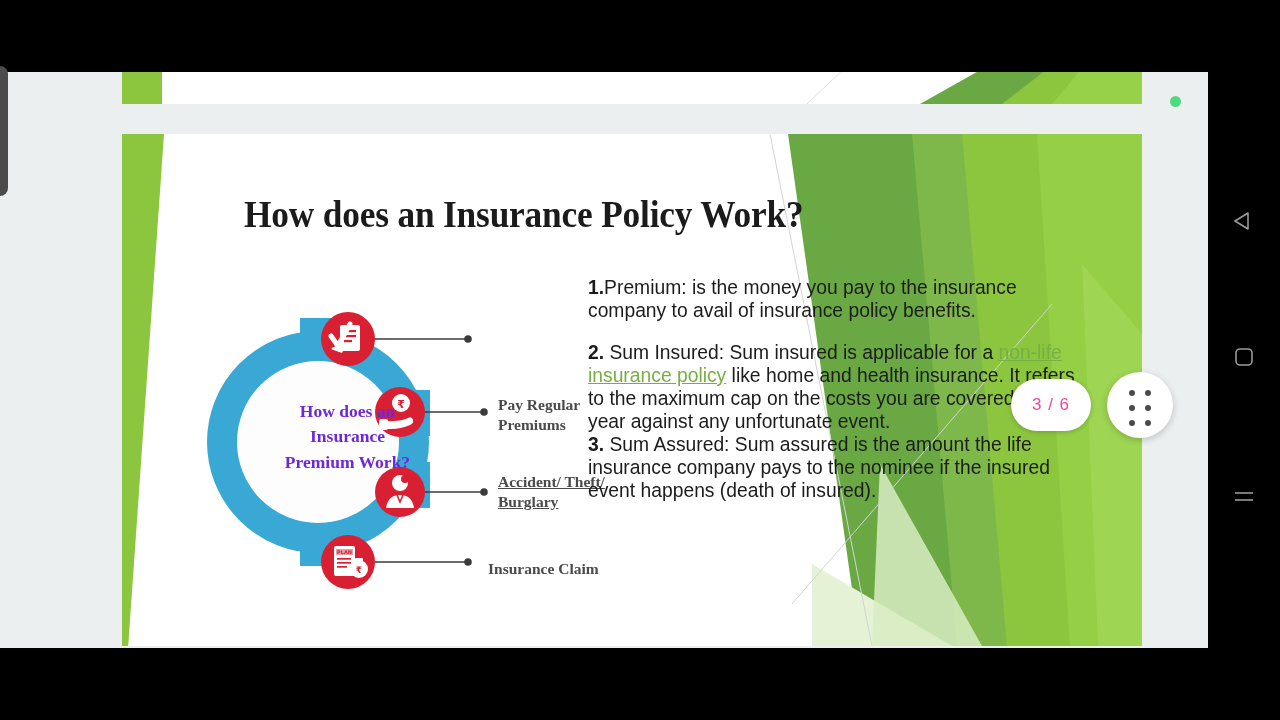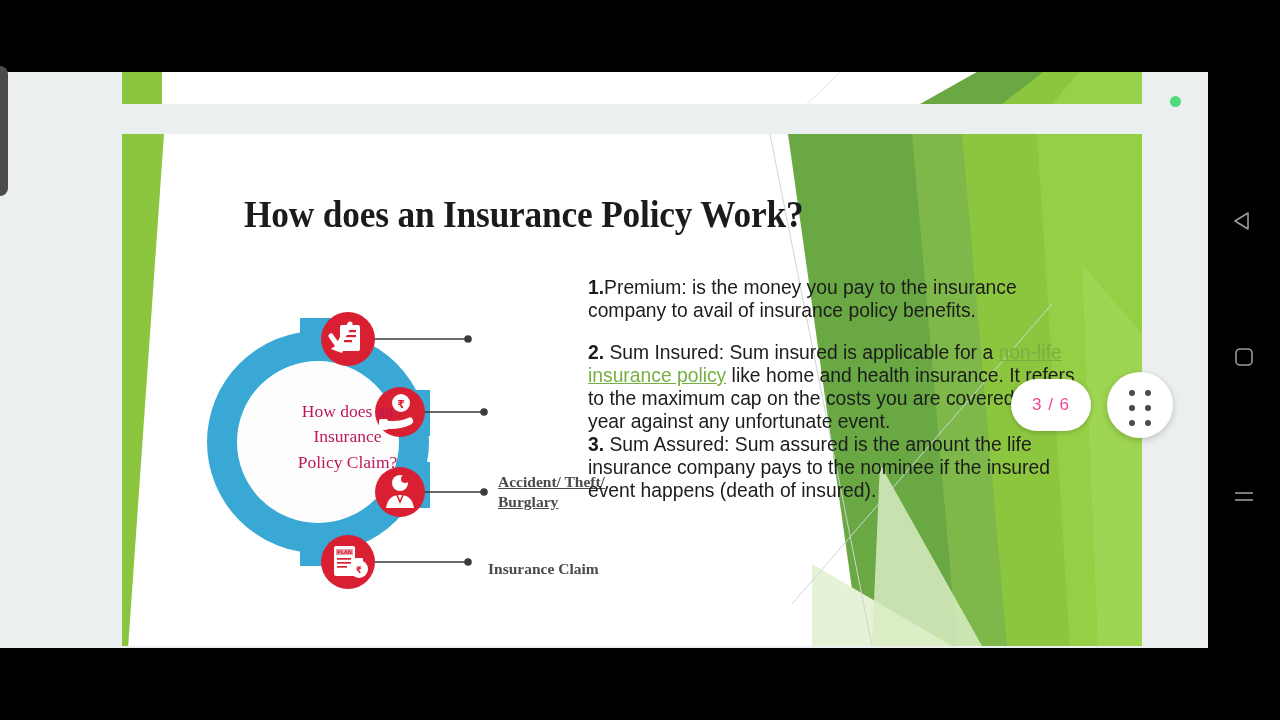--- a/index.html
+++ b/index.html
@@ -58,21 +58,21 @@
   }
 
   
   .diagram { position:absolute; left:78px; top:160px; width:400px; height:300px; }
   .diagram svg { display:block; }
 
   .diag-center-text {
     position:absolute; left:60px; top:105px; width:175px;
     text-align:center;
     font-family:"Liberation Serif", serif;
-    font-weight:normal; font-size:17.5px; line-height:1.45; color:#be185d;
+    font-weight:bold; font-size:17.5px; line-height:1.45; color:#6d28d9;
   }
   .diag-label {
     position:absolute;
     font-family:"Liberation Serif", serif;
     font-weight:bold; font-size:15.5px; line-height:1.3; color:#4a4a4a;
   }
   .dl1 { left:288px; top:44px; width:130px; }
   .dl2 { left:298px; top:101px; width:120px; }
   .dl3 { left:298px; top:178px; width:110px;text-decoration:underline; }
   .dl4 { left:288px; top:265px; width:120px; }
@@ -234,23 +234,24 @@
               <rect x="137" y="272" width="10" height="1.7" fill="#d91f32"></rect>
               <circle cx="159" cy="275" r="9" fill="#fff"></circle>
               <rect x="155" y="264" width="8" height="4" rx="1" fill="#fff"></rect>
               <text x="159" y="279" font-size="9" font-family="DejaVu Sans, sans-serif" fill="#d91f32" text-anchor="middle" font-weight="bold">₹</text>
             </g>
           </svg>
 
           <div class="diag-center-text">
             <span>How does an</span><br>
             <span>Insurance</span><br>
-            <span>Policy Claim?</span>
+            <span>Premium Work?</span>
           </div>
 
+          <div class="diag-label dl2">Pay Regular Premiums</div>
           <div class="diag-label dl3">Accident/ Theft/ Burglary</div>
           <div class="diag-label dl4">Insurance Claim</div>
         </div>
 
         <div class="body-col">
           <p><span class="num">1.</span><span class="b">Premium:</span><span> is the money you pay to the insurance company to avail of insurance policy benefits.</span></p>
           <div class="para-gap"></div>
           <p><span class="num">2. </span><span class="b">Sum Insured:</span><span> Sum insured is applicable for a </span><a class="greenlink" href="#">non-life insurance policy</a><span> like home and health insurance. It refers to the maximum cap on the costs you are covered for in a year against any unfortunate event.</span></p>
           <p><span class="num">3. </span><span class="b">Sum Assured:</span><span> Sum assured is the amount the life insurance company pays to the nominee if the insured event happens (death of insured).</span></p>
         </div>

